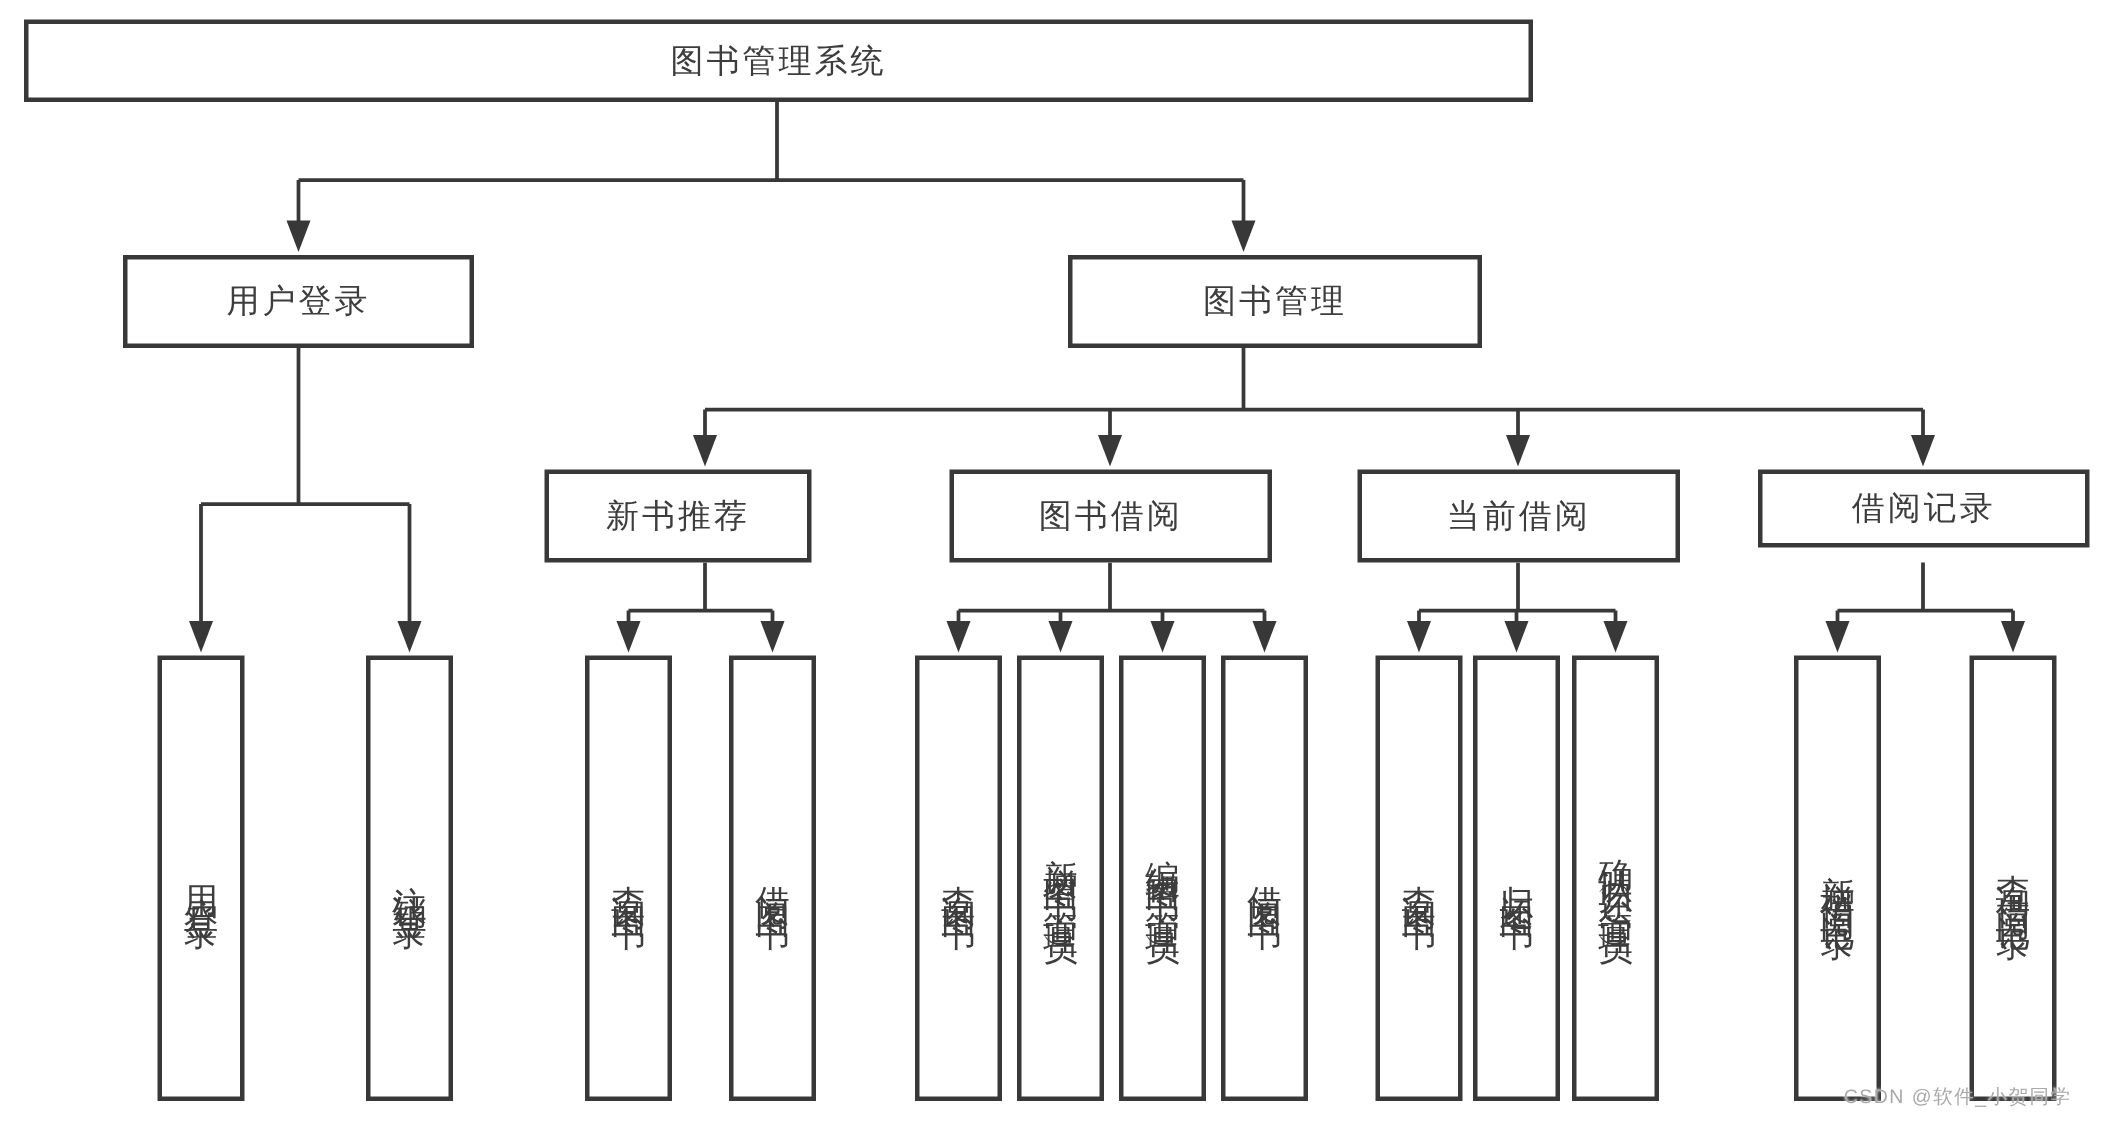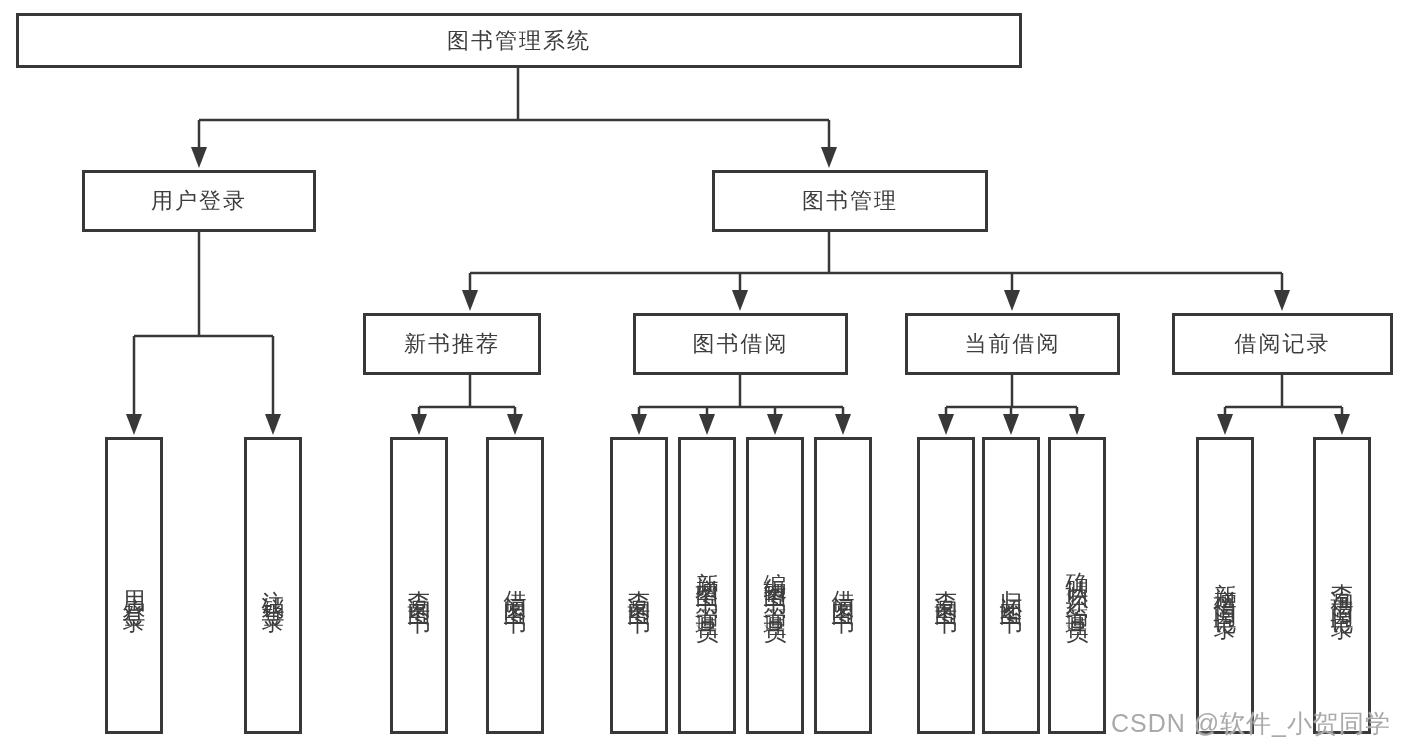--- a/index.html
+++ b/index.html
@@ -33,22 +33,22 @@
     border:3px solid var(--line);
     background:#fff;
     display:flex;align-items:center;justify-content:center;
     writing-mode:vertical-rl;
     text-orientation:mixed;
     font-size:23px;letter-spacing:7px;line-height:1;
     color:var(--text);
   }
   .watermark{
     position:absolute;
-    right:14px;bottom:7px;
-    font-size:25px;letter-spacing:1px;
+    right:24px;bottom:7px;
+    font-size:13px;letter-spacing:1px;
     color:var(--watermark);
     text-shadow:0 0 2px #ffffff;
     white-space:nowrap;
   }
 </style>
 </head>
 <body>
 
 <div id="stage">
 
@@ -84,21 +84,21 @@
   </svg>
 
   <div class="hbox" style="left:16px;top:13px;width:1006px;height:55px;">图书管理系统</div>
 
   <div class="hbox" style="left:82px;top:170px;width:234px;height:62px;">用户登录</div>
   <div class="hbox" style="left:712px;top:170px;width:276px;height:62px;">图书管理</div>
 
   <div class="hbox" style="left:363px;top:313px;width:178px;height:62px;">新书推荐</div>
   <div class="hbox" style="left:633px;top:313px;width:215px;height:62px;">图书借阅</div>
   <div class="hbox" style="left:905px;top:313px;width:215px;height:62px;">当前借阅</div>
-  <div class="hbox" style="left:1172px;top:313px;width:221px;height:62px;text-align:right;">借阅记录</div>
+  <div class="hbox" style="left:1172px;top:313px;width:221px;height:52px;text-align:right;">借阅记录</div>
 
   <div class="vbox" style="left:105px;">用户登录</div>
   <div class="vbox" style="left:244px;">注销登录</div>
 
   <div class="vbox" style="left:390px;">查询图书</div>
   <div class="vbox" style="left:486px;">借阅图书</div>
 
   <div class="vbox" style="left:610px;">查询图书</div>
   <div class="vbox" style="left:678px;">新增图书（管理员）</div>
   <div class="vbox" style="left:746px;">编辑图书（管理员）</div>

